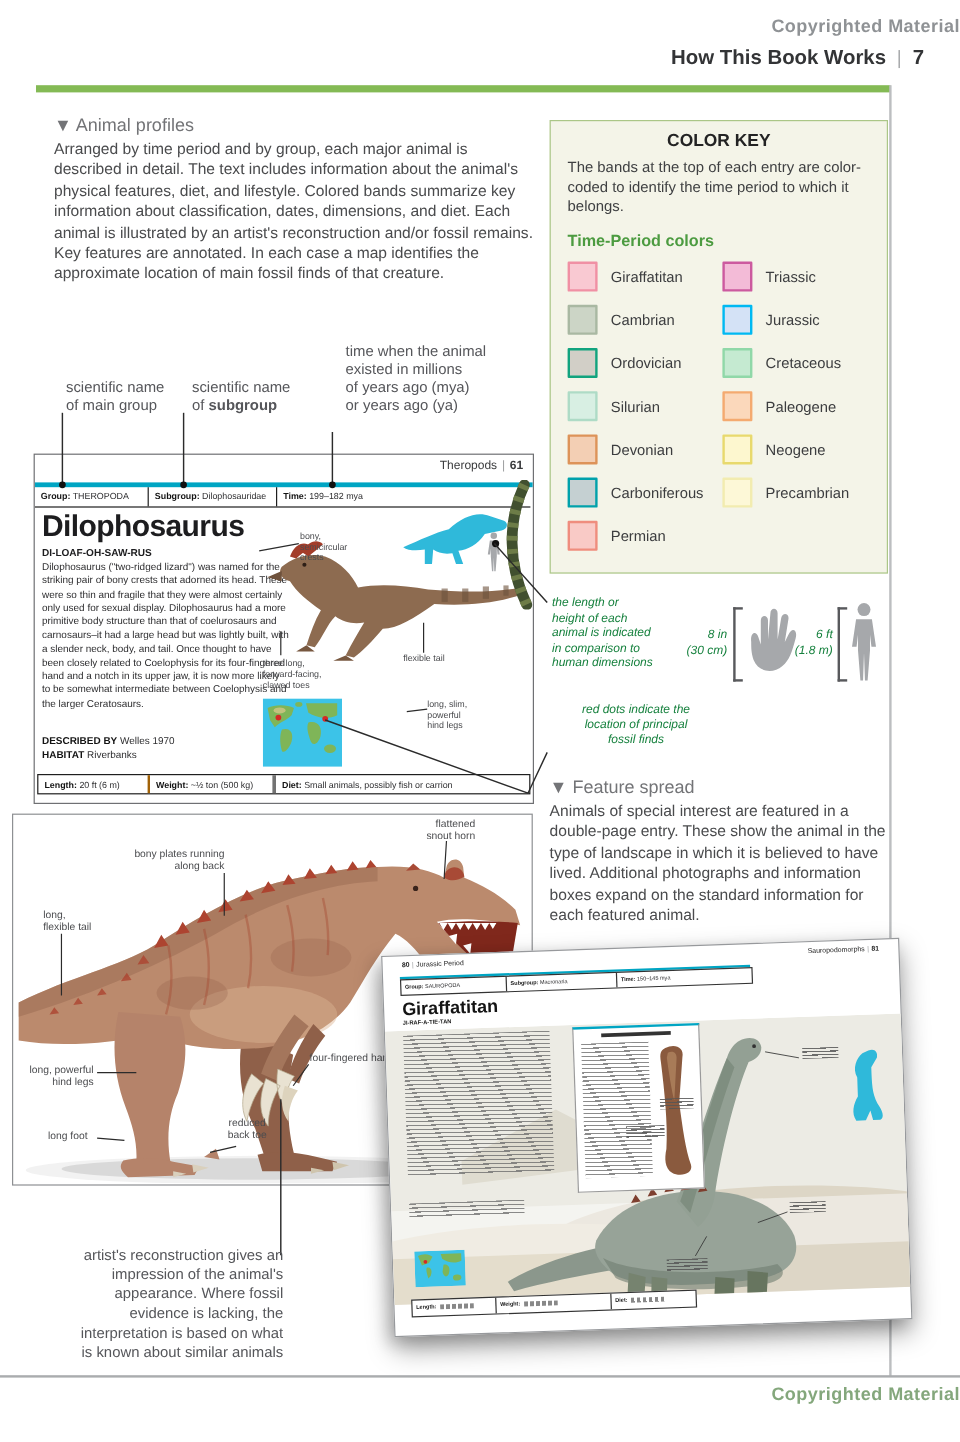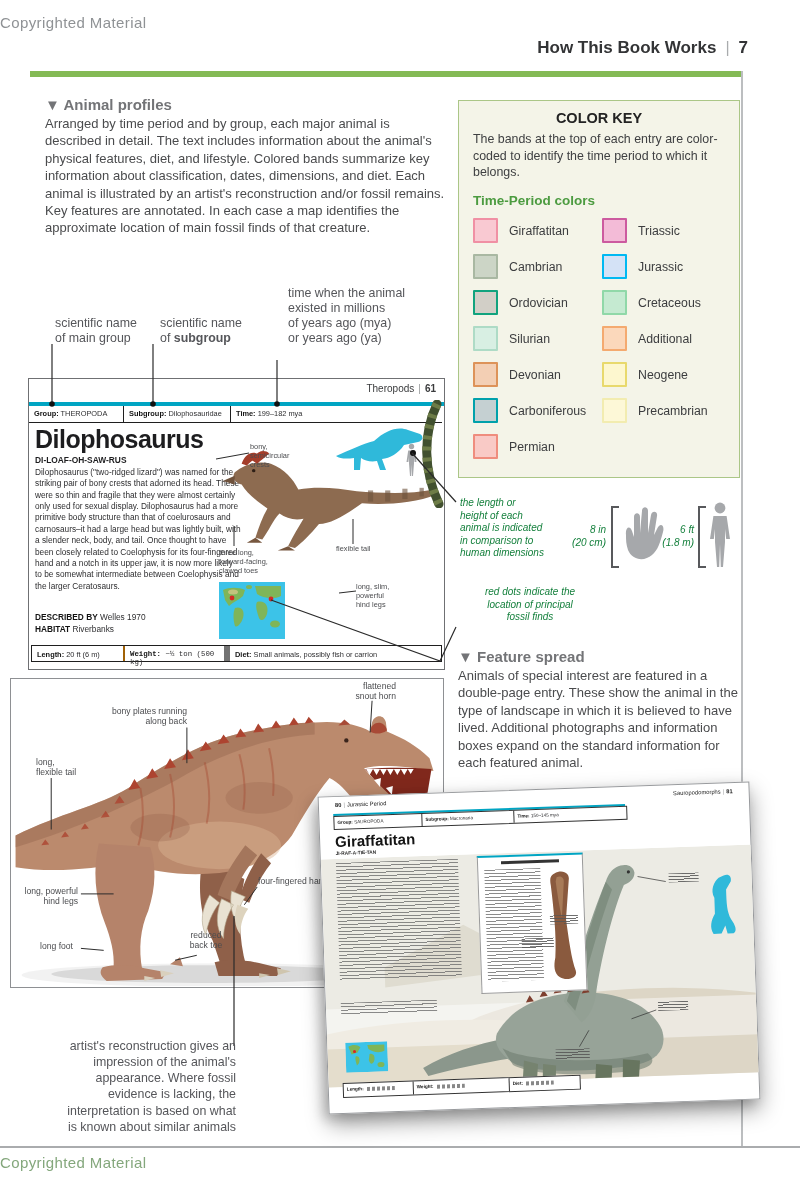--- a/index.html
+++ b/index.html
@@ -1,32 +1,32 @@
 <!DOCTYPE html>
 <html><head>
 <meta charset="utf-8">
 <style>
   html,body{margin:0;padding:0;background:#fff;}
   #stage{position:relative;width:800px;height:1202px;background:#fff;overflow:hidden;
          font-family:"Liberation Sans",sans-serif;color:#4a4b4d;}
   .abs{position:absolute;}
   .pre{white-space:pre-line;}
   
-  .watermark{width:800px;text-align:left;font-weight:normal;font-size:15px;letter-spacing:.4px;z-index:6;}
+  .watermark{width:800px;text-align:right;font-weight:bold;font-size:15px;letter-spacing:.4px;z-index:6;}
   #wm-top{top:14px;color:#8f9295;}
   #wm-bot{top:1154px;color:#84a77c;}
-  #hdr{top:38px;right:52px;display:flex;align-items:baseline;gap:9px;z-index:2;}
+  #hdr{top:38px;right:30px;display:flex;align-items:baseline;gap:9px;z-index:2;}
   #hdr .t{font-weight:bold;font-size:17px;color:#333436;}
   #hdr .s{color:#a9abad;font-size:16px;}
   #hdr .n{font-weight:bold;font-size:17px;color:#333436;}
   #greenbar{left:30px;top:71px;width:712px;height:6px;background:#84ba55;}
   #edge-r{left:741px;top:71px;width:2px;height:1076px;background:#bcbec0;}
   #edge-b{left:0;top:1146px;width:800px;height:2px;background:#aaacae;}
   
-  .sec-head{font-weight:bold;font-size:15px;color:#737477;}
+  .sec-head{font-weight:normal;font-size:15px;color:#737477;}
   .sec-body{font-size:13px;line-height:1.34;color:#4a4b4d;}
   #ap-head{left:45px;top:96px;}
   #ap-body{left:45px;top:115px;width:400px;}
   
   #ckey{left:458px;top:100px;width:282px;height:378px;background:#f4f4e8;border:1.5px solid #abc687;box-sizing:border-box;padding:9px 14px;}
   #ck-title{text-align:center;font-weight:bold;font-size:14.5px;color:#232323;margin-bottom:5px;}
   #ck-intro{font-size:12.4px;line-height:1.35;color:#3f4042;}
   #ck-sub{font-weight:bold;font-size:13.5px;color:#4c9b40;margin:12px 0 10px 0;}
   #ck-grid{display:flex;gap:6px;}
   .ck-col{display:flex;flex-direction:column;width:128px;}
@@ -54,21 +54,21 @@
   #de-title{position:absolute;left:6px;top:46px;font-size:25px;font-weight:bold;color:#1d1d1f;letter-spacing:-.5px;}
   #de-pron{position:absolute;left:6px;top:76px;font-size:8.4px;font-weight:bold;color:#1d1d1f;}
   #de-body{position:absolute;left:6px;top:88px;width:207px;font-size:8.3px;line-height:1.37;color:#2e2e30;}
   .de-fact{position:absolute;left:6px;font-size:8.3px;color:#2e2e30;}
   .de-fact b{color:#131313;}
   #de-desc{top:233px;}
   #de-hab{top:244.5px;}
   #de-foot{left:2px;top:266px;width:411px;height:17px;border:1px solid #1f1f1f;box-sizing:border-box;}
   #de-foot .bcell{box-sizing:border-box;padding:3.5px 0 0 5px;}
   #de-foot .bcell:nth-child(1){width:93px;border-right:2px solid #a16207;}
-  #de-foot .bcell:nth-child(2){width:105px;border-right:6px solid #737373;font-family:Liberation Mono, monospace;}
+  #de-foot .bcell:nth-child(2){width:105px;border-right:3px solid #737373;}
   #de-foot .bcell:nth-child(3){width:211px;}
   .ann-sm{font-size:7.4px;line-height:1.2;color:#4b4c4f;z-index:2;}
   
   #scale-text{left:460px;top:497px;width:118px;}
   #hand-meas{left:556px;top:524px;width:50px;text-align:right;}
   #human-meas{left:648px;top:524px;width:46px;text-align:right;}
   .meas{font-size:10px;line-height:1.25;color:#15803d;font-style:italic;}
   .bracket{width:8px;height:62px;border-left:2px solid #58595c;border-top:2px solid #58595c;border-bottom:2px solid #58595c;box-sizing:border-box;}
   #br1{left:611px;top:506px;}
   #br2{left:698px;top:506px;}
@@ -187,21 +187,21 @@
           <div class="ck-row">
             <span class="ck-swatch" style="background: rgb(212, 226, 246); border-color: rgb(0, 185, 242);"></span>
             <span class="ck-label">Jurassic</span>
           </div>
           <div class="ck-row">
             <span class="ck-swatch" style="background: rgb(197, 234, 209); border-color: rgb(144, 216, 168);"></span>
             <span class="ck-label">Cretaceous</span>
           </div>
           <div class="ck-row">
             <span class="ck-swatch" style="background: rgb(251, 216, 187); border-color: rgb(244, 170, 112);"></span>
-            <span class="ck-label">Additional</span>
+            <span class="ck-label">Paleogene</span>
           </div>
           <div class="ck-row">
             <span class="ck-swatch" style="background: rgb(253, 247, 207); border-color: rgb(232, 217, 109);"></span>
             <span class="ck-label">Neogene</span>
           </div>
           <div class="ck-row">
             <span class="ck-swatch" style="background: rgb(253, 248, 215); border-color: rgb(242, 236, 176);"></span>
             <span class="ck-label">Precambrian</span>
           </div>
         </div>
@@ -297,21 +297,21 @@
   <div class="abs ann-sm pre" style="left:356px;top:583px;">long, slim,
 powerful
 hind legs</div>
 
   <div id="scale-text" class="abs meas pre">the length or
 height of each
 animal is indicated
 in comparison to
 human dimensions</div>
   <div id="hand-meas" class="abs meas pre">8 in
-(20 cm)</div>
+(30 cm)</div>
   <div id="br1" class="abs bracket"></div>
   <svg class="abs" style="left:620px;top:504px;" width="46" height="60" viewBox="0 0 46 58">
     <path d="M6,30 C5,22 10,20 12,26 L14,32 L14,12 C14,7 20,7 20,12 L20,28 L22,6 C22,1 28,1 28,6 L28,28 L31,10 C32,5 38,6 37,11 L34,30 L37,24 C40,17 45,20 43,27 C40,38 38,45 32,50 C24,57 12,55 8,45 C6,39 6,35 6,30 Z" fill="#a6a8ab"></path>
   </svg>
   <div id="human-meas" class="abs meas pre">6 ft
 (1.8 m)</div>
   <div id="br2" class="abs bracket"></div>
   <svg class="abs" style="left:706px;top:502px;" width="28" height="66" viewBox="0 0 13 33">
     <circle cx="6.5" cy="3" r="2.7" fill="#a6a8ab"></circle>
     <path d="M3.2,7 L9.8,7 L11.5,18.5 L9.6,18.5 L9,13.5 L9,20 L8,32.5 L6.9,32.5 L6.5,21 L6.1,32.5 L5,32.5 L4,20 L4,13.5 L3.4,18.5 L1.5,18.5 Z" fill="#a6a8ab"></path>

